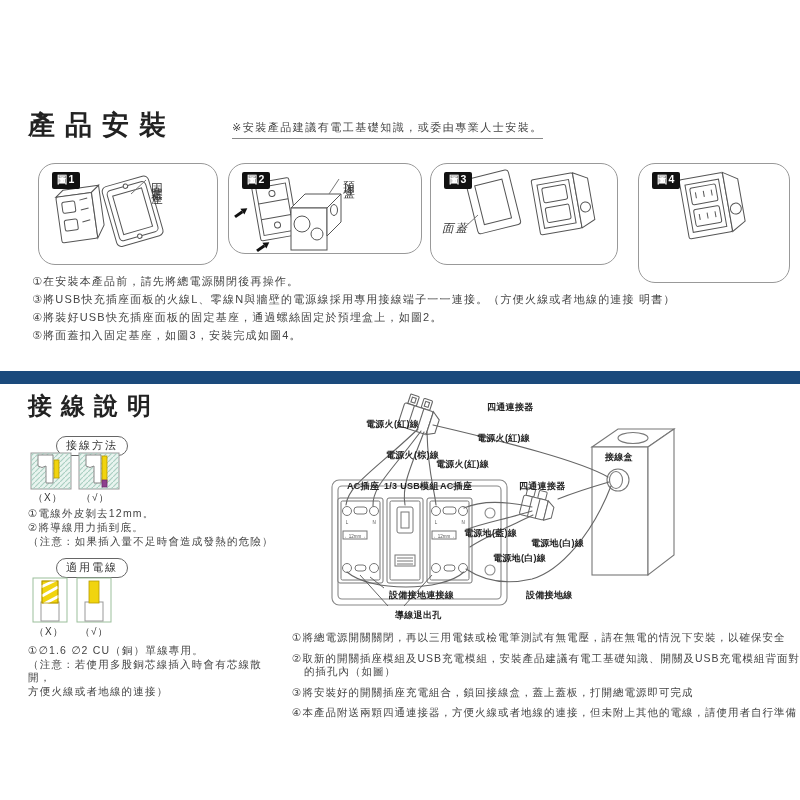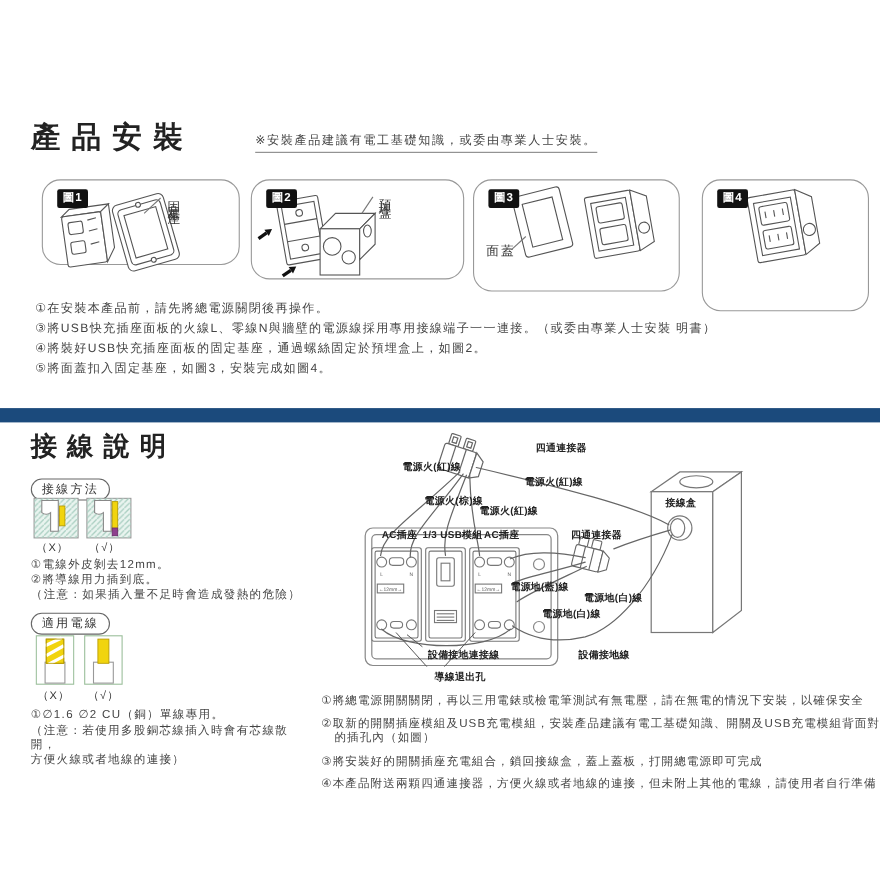--- a/index.html
+++ b/index.html
@@ -11,42 +11,42 @@
   .abs { position:absolute; }
   .title1 { left:28px; top:107px; font-size:27px; font-weight:bold; letter-spacing:10px; color:#222; }
   .note  { left:188px; top:120px; font-size:11px; letter-spacing:1.5px; color:#444;
            border-bottom:1px solid #888; padding-bottom:3px;margin-left:44px; }
   .figbox { border:1.4px solid #999; border-radius:17px; background:#fff; }
   .figbox svg { position:absolute; left:0; top:0; }
   .badge { position:absolute; left:13px; top:8px; background:#111; color:#fff;
            font-size:10.5px; font-weight:bold; padding:1px 5px 2px; border-radius:2px; letter-spacing:1px; }
   .vlabel { position:absolute; writing-mode:vertical-rl; font-size:11.5px; letter-spacing:3px;
             color:#333; white-space:nowrap; }
-  .hlabel { position:absolute; font-size:11.5px; letter-spacing:2px; color:#333; white-space:nowrap; }
+  .hlabel { position:absolute; font-size:11.5px; letter-spacing:2px; color:#333; white-space:nowrap;font-style:italic; }
   .steps1 { left:32px; top:272px; font-size:11px; letter-spacing:1.2px; color:#444; line-height:18px; white-space:nowrap; }
   .divider { left:0; top:371px; width:800px; height:13px; background:#1b4a7c; }
   .title2 { left:28px; top:390px; font-size:24px; font-weight:bold; letter-spacing:9px; color:#222; }
   .pill { border:1.2px solid #666; border-radius:11px; font-size:11px; letter-spacing:2px;
-          padding:1px 9px 2px; color:#333; background:#fff; display:inline-block; }
+          padding:1px 9px 2px; color:#333; background:#fff; display:inline-block;margin-left:28px; }
   .xv { font-size:10px; letter-spacing:1px; color:#333; }
   .lnotes { font-size:10.5px; letter-spacing:1.2px; line-height:13px; color:#444; }
   .lnotes div { margin-bottom:1px; }
   .dlabel { position:absolute; font-size:9px; font-weight:600; letter-spacing:0.3px;
             white-space:nowrap; color:#222; }
   .steps2 { left:272px; top:631px; width:526px; font-size:10.5px; letter-spacing:1px;
             line-height:13.5px; color:#444;margin-left:20px; }
   .steps2 .st { margin-bottom:7px; padding-left:12px; text-indent:-12px; }
 </style>
 </head>
 <body>
 
 <h1 class="abs title1">產品安裝</h1>
 <div class="abs note">※安裝產品建議有電工基礎知識，或委由專業人士安裝。</div>
 
-<div class="abs figbox" style="left:38px;top:163px;width:180px;height:78px">
+<div class="abs figbox" style="left:38px;top:163px;width:180px;height:102px">
   <svg width="180" height="102" viewBox="0 0 180 102">
     <g stroke="#555" fill="#fff" stroke-width="1">
       <g transform="translate(12,28) rotate(-8)">
         <polygon points="4,6 12,0 48,0 40,6"></polygon>
         <rect x="4" y="6" width="36" height="46" rx="2"></rect>
         <polygon points="40,6 48,0 48,40 40,52"></polygon>
         <rect x="9" y="12" width="13" height="11" rx="2"></rect>
         <rect x="9" y="30" width="13" height="11" rx="2"></rect>
         <line x1="27" y1="12" x2="35" y2="11"></line>
         <line x1="27" y1="22" x2="35" y2="21"></line>
@@ -141,21 +141,21 @@
         <polygon points="44,0 58,9 58,52 44,60"></polygon>
         <circle cx="51" cy="38" r="5.5"></circle>
       </g>
     </g>
   </svg>
   <span class="badge">圖4</span>
 </div>
 
 <div class="abs steps1">
   <div>①在安裝本產品前，請先將總電源關閉後再操作。</div>
-  <div>③將USB快充插座面板的火線L、零線N與牆壁的電源線採用專用接線端子一一連接。（或委由專業人士安裝 明書）</div>
+  <div>③將USB快充插座面板的火線L、零線N與牆壁的電源線採用專用接線端子一一連接。（方便火線或者地線的連接 明書）</div>
   <div>④將裝好USB快充插座面板的固定基座，通過螺絲固定於預埋盒上，如圖2。</div>
   <div>⑤將面蓋扣入固定基座，如圖3，安裝完成如圖4。</div>
 </div>
 
 <div class="abs divider"></div>
 
 <h1 class="abs title2">接線說明</h1>
 
 <div class="abs" style="left:28px;top:435px">
   <span class="pill">接線方法</span>

